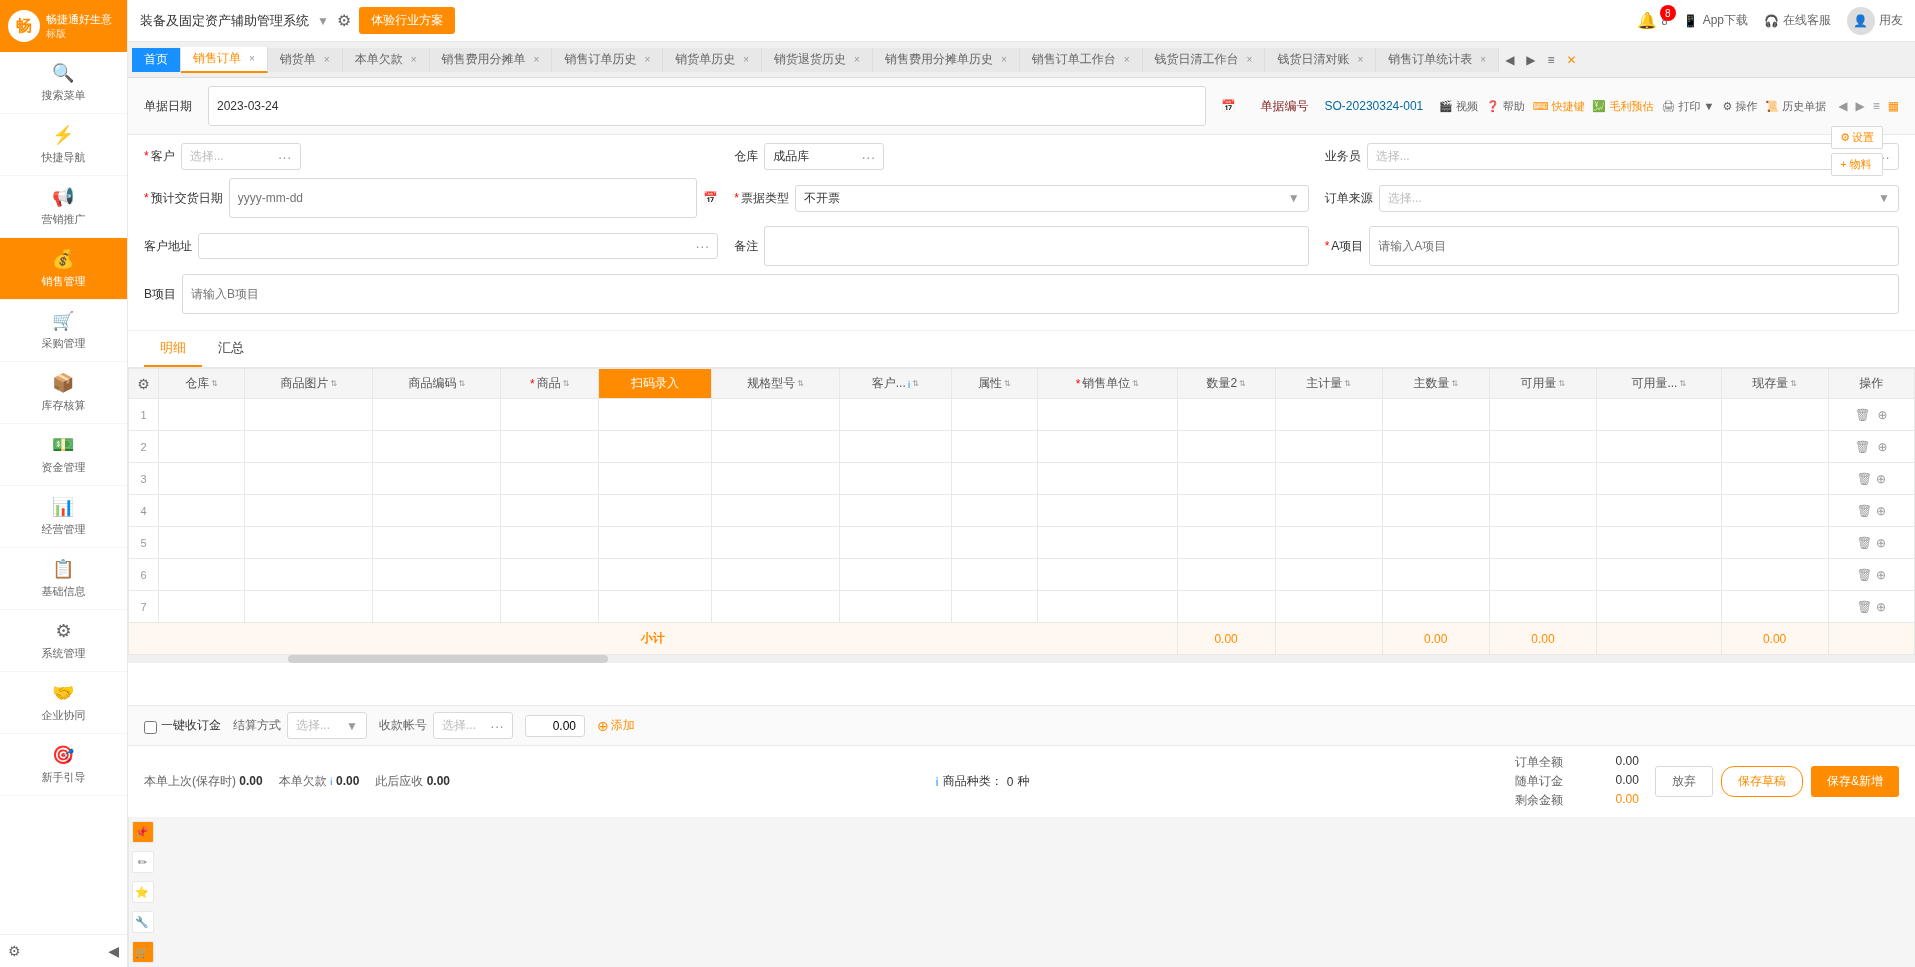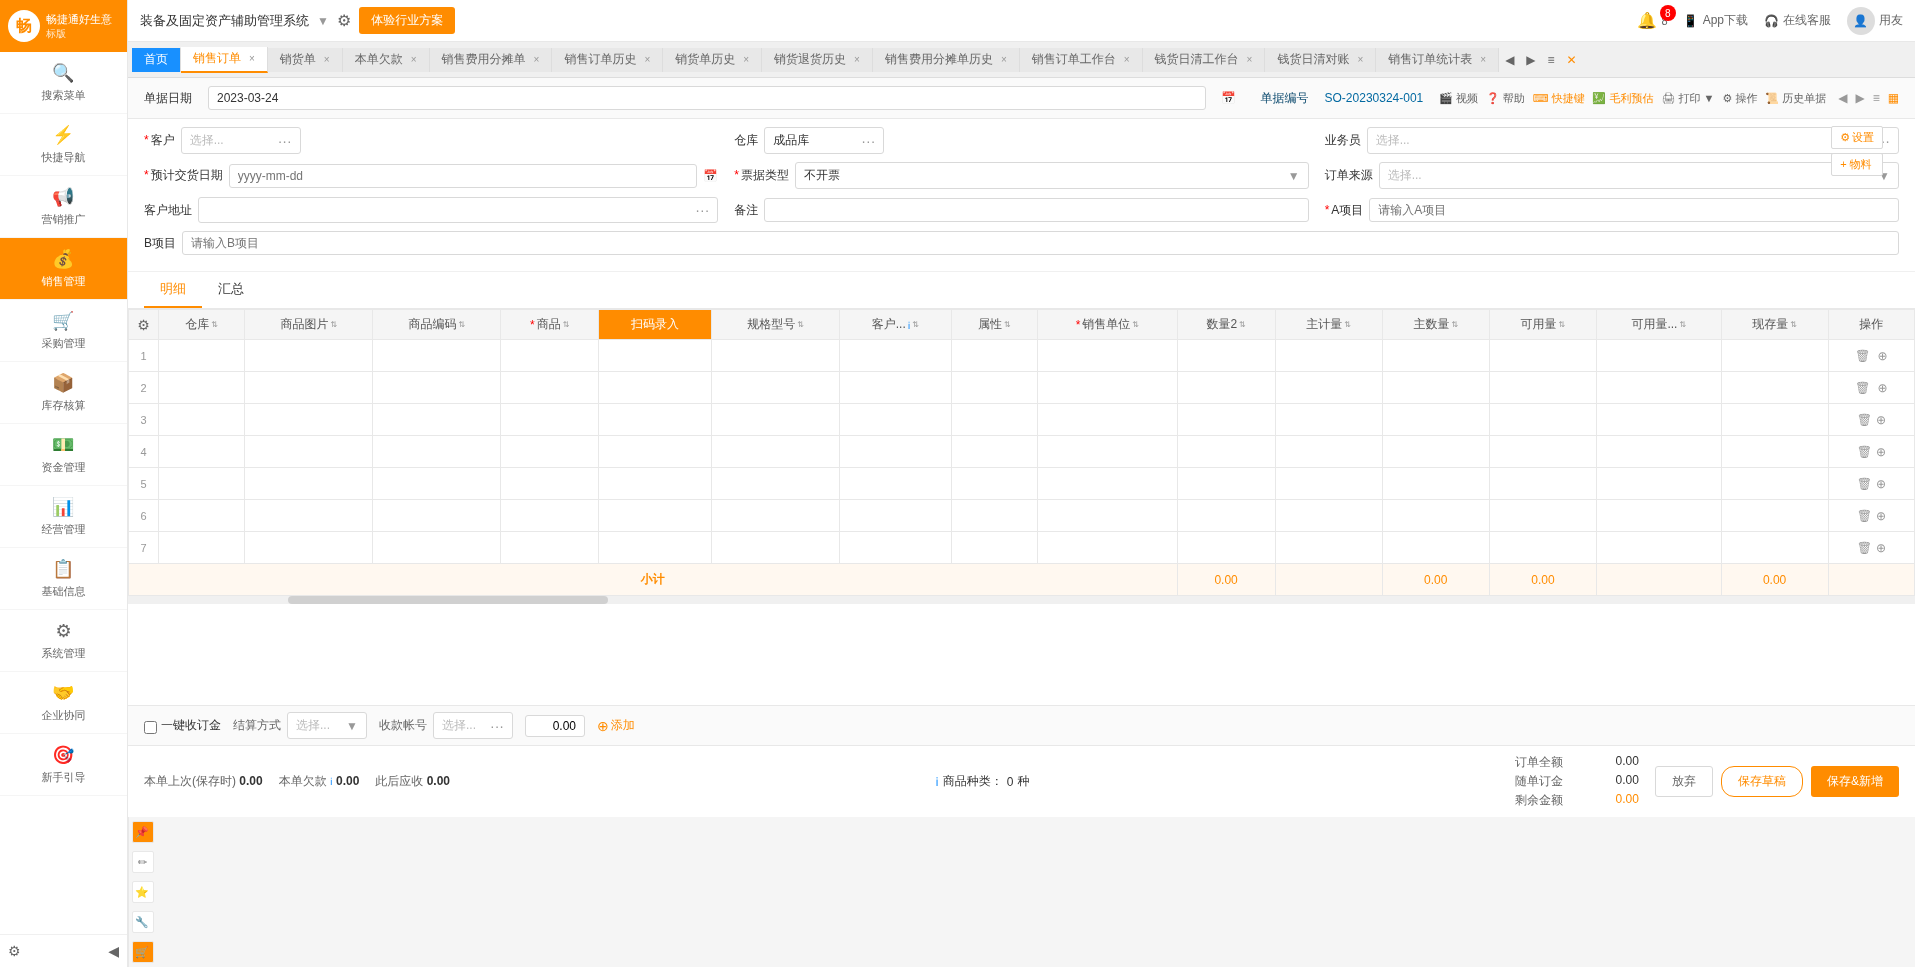--- a/index.html
+++ b/index.html
@@ -47,21 +47,21 @@
     .form-header-right { margin-left: auto; display: flex; align-items: center; gap: 8px; }
     .header-btn { font-size: 11px; color: #666; cursor: pointer; display: flex; align-items: center; gap: 2px; }
     .header-btn.orange { color: #ff8c00; }
 
     
     .form-section { padding: 8px 16px; border-bottom: 1px solid #f0f0f0; }
     .form-row { display: flex; align-items: center; gap: 16px; margin-bottom: 8px; }
     .form-field { display: flex; align-items: center; gap: 6px; flex: 1; }
     .form-label { font-size: 12px; color: #333; white-space: nowrap; }
     .form-label.required::before { content: '*'; color: red; margin-right: 2px; }
-    .form-input { flex: 1; border: 1px solid #d9d9d9; border-radius: 3px; padding: 4px 8px; font-size: 12px; color: #333; background: #fff; min-width: 120px; }
+    .form-input { flex: 1; border: 1px solid #d9d9d9; border-radius: 3px; padding: 12px 8px; font-size: 12px; color: #333; background: #fff; min-width: 120px; }
     .form-select { display: flex; align-items: center; gap: 4px; border: 1px solid #d9d9d9; border-radius: 3px; padding: 4px 8px; background: #fff; cursor: pointer; min-width: 120px; }
     .form-select-val { flex: 1; font-size: 12px; }
     .ellipsis-btn { color: #999; cursor: pointer; font-size: 14px; }
     .date-icon { color: #999; font-size: 12px; cursor: pointer; }
 
     
     .detail-tabs { display: flex; border-bottom: 1px solid #e8e8e8; padding: 0 16px; background: #fff; }
     .detail-tab { padding: 8px 16px; font-size: 13px; cursor: pointer; border-bottom: 2px solid transparent; }
     .detail-tab.active { color: #ff8c00; border-bottom-color: #ff8c00; }
 
@@ -261,21 +261,21 @@
     <div class="tab-nav-btn">≡</div>
     <div class="tab-nav-btn" style="color:#ff8c00;">✕</div>
   </div>
 
   <div class="content" style="position:relative; overflow:hidden; display:flex; flex-direction:column; height:100%;">
 
     <div class="form-header">
       <span style="color:#333;font-size:12px;">单据日期</span>
       <input type="text" class="form-input" style="width: 100px;" value="2023-03-24">
       <span style="color:#999;cursor:pointer;">📅</span>
-      <span style="color:#0c4a6e;margin-left:8px;">单据编号</span>
+      <span style="color:#7f1d1d;margin-left:8px;">单据编号</span>
       <span style="color:#0369a1;">SO-20230324-001</span>
       <div class="form-header-right">
         <span class="header-btn">🎬 视频</span>
         <span class="header-btn">❓ 帮助</span>
         <span class="header-btn orange">⌨ 快捷键</span>
         <span class="header-btn orange">💹 毛利预估</span>
         <span class="header-btn">🖨 打印 ▼</span>
         <span class="header-btn">⚙ 操作</span>
         <span class="header-btn">📜 历史单据</span>
         <span style="color:#999;cursor:pointer;margin-left:4px;">◀</span>

